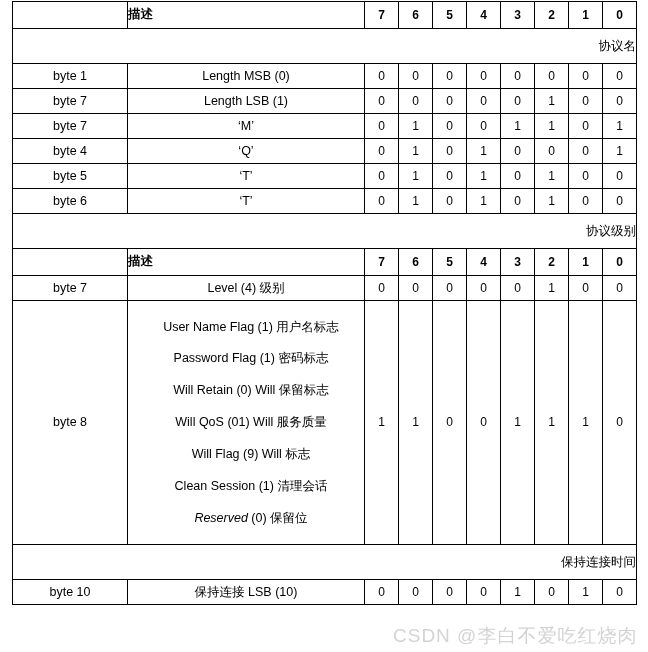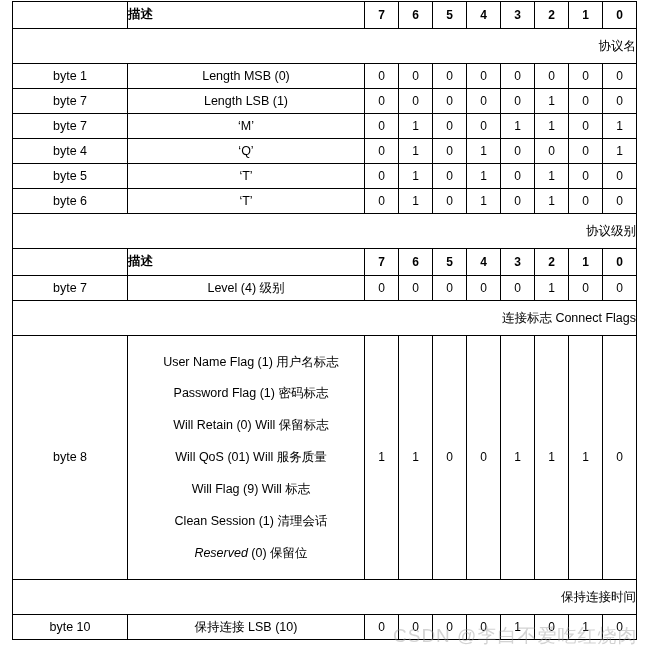--- a/index.html
+++ b/index.html
@@ -235,23 +235,20 @@
           <td class="cell-desc">Level (4) 级别</td>
           <td class="cell-bit">0</td>
           <td class="cell-bit">0</td>
           <td class="cell-bit">0</td>
           <td class="cell-bit">0</td>
           <td class="cell-bit">0</td>
           <td class="cell-bit">1</td>
           <td class="cell-bit">0</td>
           <td class="cell-bit">0</td>
         </tr>
-        <tr class="section-row">
-          <td colspan="10">连接标志 Connect Flags</td>
-        </tr>
         <tr class="data-row">
           <td class="cell-byte">byte 8</td>
           <td>
             <div class="flag-list">
               <div class="flag-line"><span>User Name Flag (1) 用户名标志</span></div>
               <div class="flag-line"><span>Password Flag (1) 密码标志</span></div>
               <div class="flag-line"><span>Will Retain (0) Will 保留标志</span></div>
               <div class="flag-line"><span>Will QoS (01) Will 服务质量</span></div>
               <div class="flag-line"><span>Will Flag (9) Will 标志</span></div>
               <div class="flag-line"><span>Clean Session (1) 清理会话</span></div>

